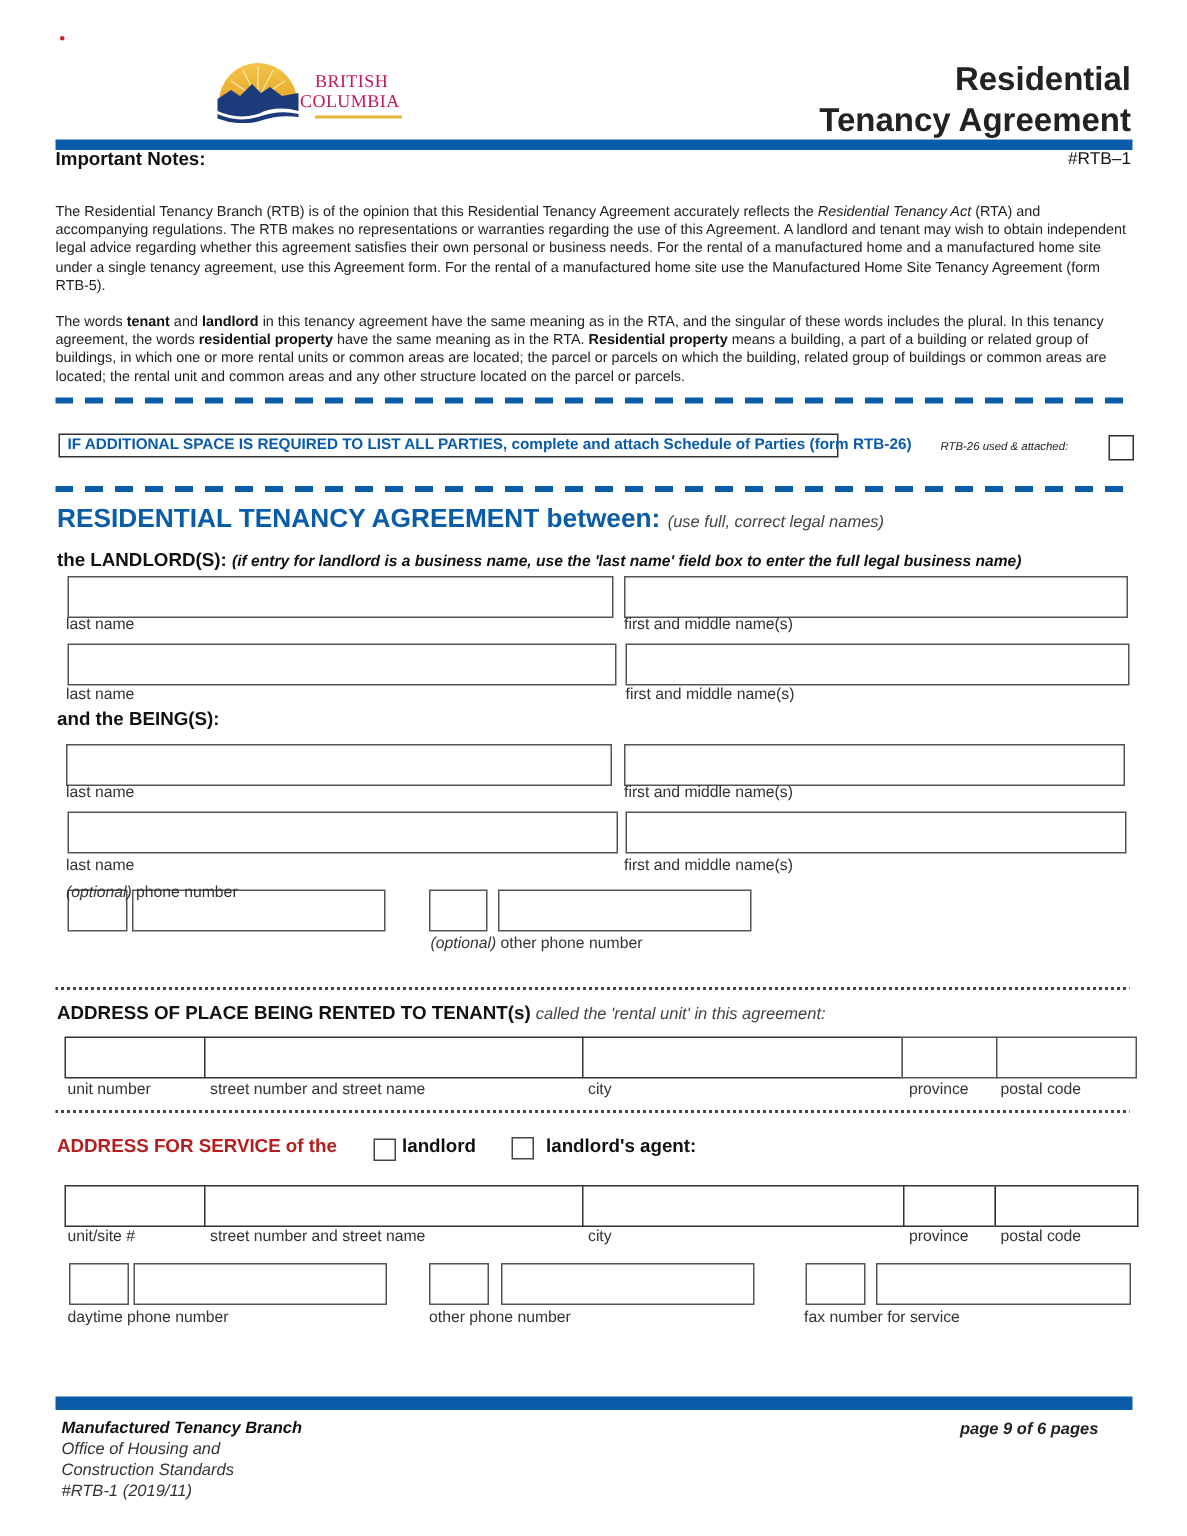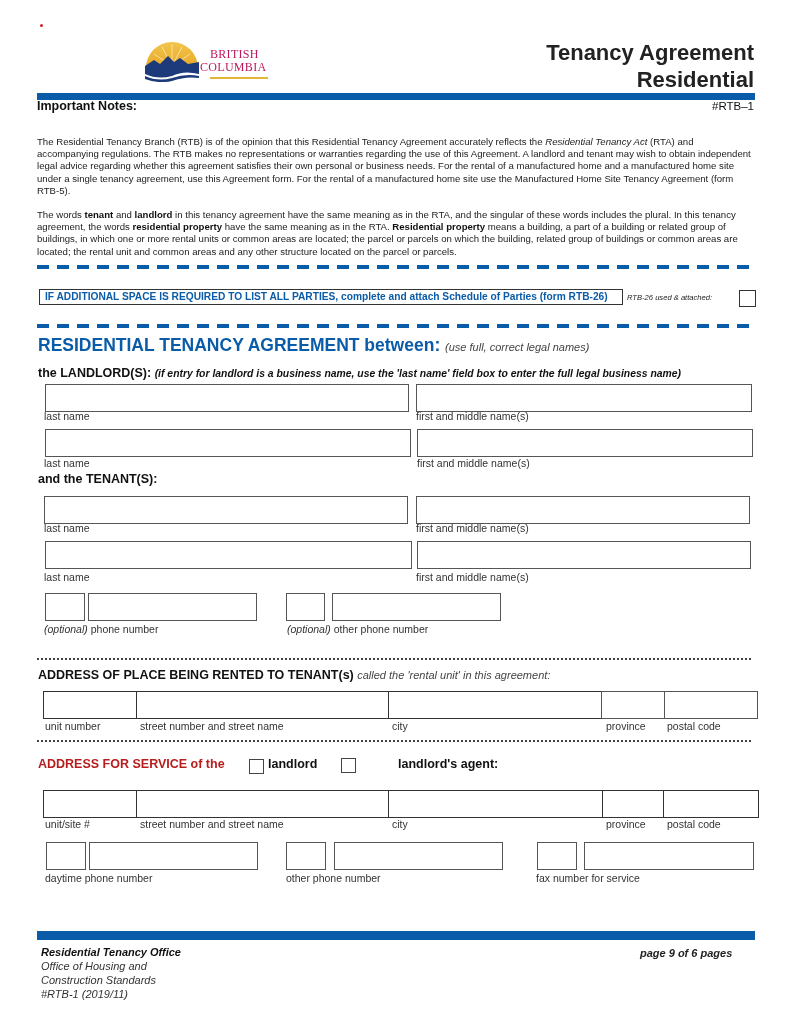--- a/index.html
+++ b/index.html
@@ -22,21 +22,21 @@
   .para { left: 37px; width: 718px; font-size: 9.6px; line-height: 12.2px; color: #222; }
   .para b { font-weight: bold; color: #111; margin-top: 20px; }
   .para1 { top: 136px; }
   .para2 { top: 209px; }
 
   .dash-line { left: 37px; width: 718px; height: 4px;
     background-image: repeating-linear-gradient(to right, #0a5ba8 0px, #0a5ba8 12px, transparent 12px, transparent 20px); }
   .dash1 { top: 265px; }
   .dash2 { top: 324px; }
 
-  .parties-box { left: 39px; top: 289px; width: 584px; height: 16px; border: 1px solid #333; color: #0a5ba8; font-weight: bold; font-size: 10.2px; line-height: 14px; padding-left: 5px; white-space: nowrap; }
+  .parties-box { left: 39px; top: 289px; width: 520px; height: 16px; border: 1px solid #333; color: #0a5ba8; font-weight: bold; font-size: 10.2px; line-height: 14px; padding-left: 5px; white-space: nowrap; }
   .rtb26-label { left: 627px; top: 293px; font-size: 7.6px; font-style: italic; color: #222; }
   .rtb26-check { left: 739px; top: 290px; width: 17px; height: 17px; border: 1px solid #333; background: #fff; }
 
   .section-title { left: 38px; top: 335px; font-size: 17.5px; font-weight: bold; color: #0a5ba8; white-space: nowrap; }
   .section-title .sub { font-size: 11px; font-weight: normal; font-style: italic; color: #444; }
 
   .landlord-hdr { left: 38px; top: 366px; font-size: 12.5px; font-weight: bold; color: #111; white-space: nowrap; }
   .landlord-hdr .note { font-size: 10.4px; font-style: italic; }
   .tenant-hdr { left: 38px; top: 472px; font-size: 12.5px; font-weight: bold; color: #111; }
 
@@ -85,22 +85,22 @@
   <path d="M1 26 L10 20 L16 24 L24 16 L30 22 L36 18 L44 24 L55 22 L55 34 Q40 30 28 36 Q14 40 1 34 Z" fill="#1d3a7a"></path>
   <path d="M1 36 Q14 42 28 38 Q42 33 55 36 L55 38 Q42 36 28 41 Q14 44 1 39 Z" fill="#1d3a7a"></path>
 </svg>
 <div class="abs logo-text">
   <div style="padding-left:10px;">BRITISH</div>
   <div>COLUMBIA</div>
 </div>
 <div class="abs logo-underline"></div>
 
 <div class="abs title">
+  <div>Residential</div>
   <div>Tenancy Agreement</div>
-  <div>Residential</div>
 </div>
 
 <div class="abs top-bar"></div>
 <div class="abs important">Important Notes:</div>
 <div class="abs form-id">#RTB–1</div>
 
 <div class="abs para para1"><span>The Residential Tenancy Branch (RTB) is of the opinion that this Residential Tenancy Agreement accurately reflects the </span><i>Residential Tenancy Act</i><span> (RTA) and accompanying regulations. The RTB makes no representations or warranties regarding the use of this Agreement.  A landlord and tenant may wish to obtain independent legal advice regarding whether this agreement satisfies their own personal or business needs. For the rental of a manufactured home and a manufactured home site under a single tenancy agreement, use this Agreement form. For the rental of a manufactured home site use the Manufactured Home Site Tenancy Agreement (form RTB-5).</span></div>
 
 <div class="abs para para2"><span>The words </span><b>tenant</b><span> and </span><b>landlord</b><span> in this tenancy agreement have the same meaning as in the RTA, and the singular of these words includes the plural. In this tenancy agreement, the words </span><b>residential property</b><span> have the same meaning as in the RTA. </span><b>Residential property</b><span> means a building, a part of a building or related group of buildings, in which one or more rental units or common areas are located; the parcel or parcels on which the building, related group of buildings or common areas are located; the rental unit and common areas and any other structure located on the parcel or parcels.</span></div>
 
@@ -119,35 +119,35 @@
 <div class="field" style="left:45px;top:384px;width:364px;height:28px;"></div>
 <div class="lbl" style="left:44px;top:410px;">last name</div>
 <div class="field" style="left:416px;top:384px;width:336px;height:28px;"></div>
 <div class="lbl" style="left:416px;top:410px;">first and middle name(s)</div>
 
 <div class="field" style="left:45px;top:429px;width:366px;height:28px;"></div>
 <div class="lbl" style="left:44px;top:457px;">last name</div>
 <div class="field" style="left:417px;top:429px;width:336px;height:28px;"></div>
 <div class="lbl" style="left:417px;top:457px;">first and middle name(s)</div>
 
-<div class="abs tenant-hdr">and the TENANT(S):</div>
+<div class="abs tenant-hdr">and the BEING(S):</div>
 
 <div class="field" style="left:44px;top:496px;width:364px;height:28px;"></div>
 <div class="lbl" style="left:44px;top:522px;">last name</div>
 <div class="field" style="left:416px;top:496px;width:334px;height:28px;"></div>
 <div class="lbl" style="left:416px;top:522px;">first and middle name(s)</div>
 
 <div class="field" style="left:45px;top:541px;width:367px;height:28px;"></div>
 <div class="lbl" style="left:44px;top:571px;">last name</div>
 <div class="field" style="left:417px;top:541px;width:334px;height:28px;"></div>
 <div class="lbl" style="left:416px;top:571px;">first and middle name(s)</div>
 
 <div class="field" style="left:45px;top:593px;width:40px;height:28px;"></div>
 <div class="field" style="left:88px;top:593px;width:169px;height:28px;"></div>
-<div class="lbl" style="left:44px;top:623px;text-align:center;"><i>(optional)</i><span> phone number</span></div>
+<div class="lbl" style="left:44px;top:589px;text-align:center;"><i>(optional)</i><span> phone number</span></div>
 
 <div class="field" style="left:286px;top:593px;width:39px;height:28px;"></div>
 <div class="field" style="left:332px;top:593px;width:169px;height:28px;"></div>
 <div class="lbl" style="left:287px;top:623px;"><i>(optional)</i><span> other phone number</span></div>
 
 <div class="abs dot-line dot1"></div>
 
 <div class="abs addr-hdr"><span>ADDRESS OF PLACE BEING RENTED TO TENANT(s) </span><span class="note">called the 'rental unit' in this agreement:</span></div>
 
 <div class="field thick" style="left:43px;top:691px;width:94px;height:28px;"></div>
@@ -160,21 +160,21 @@
 <div class="lbl" style="left:392px;top:720px;">city</div>
 <div class="lbl" style="left:606px;top:720px;">province</div>
 <div class="lbl" style="left:667px;top:720px;">postal code</div>
 
 <div class="abs dot-line dot2"></div>
 
 <div class="abs svc-hdr">ADDRESS FOR SERVICE of the</div>
 <div class="cb" style="left:249px;top:759px;"></div>
 <div class="svc-opt" style="left:268px;top:757px;">landlord</div>
 <div class="cb" style="left:341px;top:758px;"></div>
-<div class="svc-opt" style="left:364px;top:757px;margin-left:34px;">landlord's agent:</div>
+<div class="svc-opt" style="left:364px;top:757px;">landlord's agent:</div>
 
 <div class="field thick" style="left:43px;top:790px;width:94px;height:28px;"></div>
 <div class="field thick" style="left:136px;top:790px;width:253px;height:28px;"></div>
 <div class="field thick" style="left:388px;top:790px;width:215px;height:28px;"></div>
 <div class="field thick" style="left:602px;top:790px;width:62px;height:28px;"></div>
 <div class="field thick" style="left:663px;top:790px;width:96px;height:28px;"></div>
 <div class="lbl" style="left:45px;top:818px;">unit/site #</div>
 <div class="lbl" style="left:140px;top:818px;">street number and street name</div>
 <div class="lbl" style="left:392px;top:818px;">city</div>
 <div class="lbl" style="left:606px;top:818px;">province</div>
@@ -187,18 +187,18 @@
 <div class="field" style="left:286px;top:842px;width:40px;height:28px;"></div>
 <div class="field" style="left:334px;top:842px;width:169px;height:28px;"></div>
 <div class="lbl" style="left:286px;top:872px;">other phone number</div>
 
 <div class="field" style="left:537px;top:842px;width:40px;height:28px;"></div>
 <div class="field" style="left:584px;top:842px;width:170px;height:28px;"></div>
 <div class="lbl" style="left:536px;top:872px;">fax number for service</div>
 
 <div class="abs bottom-bar"></div>
 <div class="abs footer-left">
-  <div class="b">Residential Tenancy Office</div>
+  <div class="b">Manufactured Tenancy Branch</div>
   <div>Office of Housing and</div>
   <div>Construction Standards</div>
   <div>#RTB-1 (2019/11)</div>
 </div>
 <div class="abs footer-right">page 9 of 6 pages</div>
 
 </body></html>

